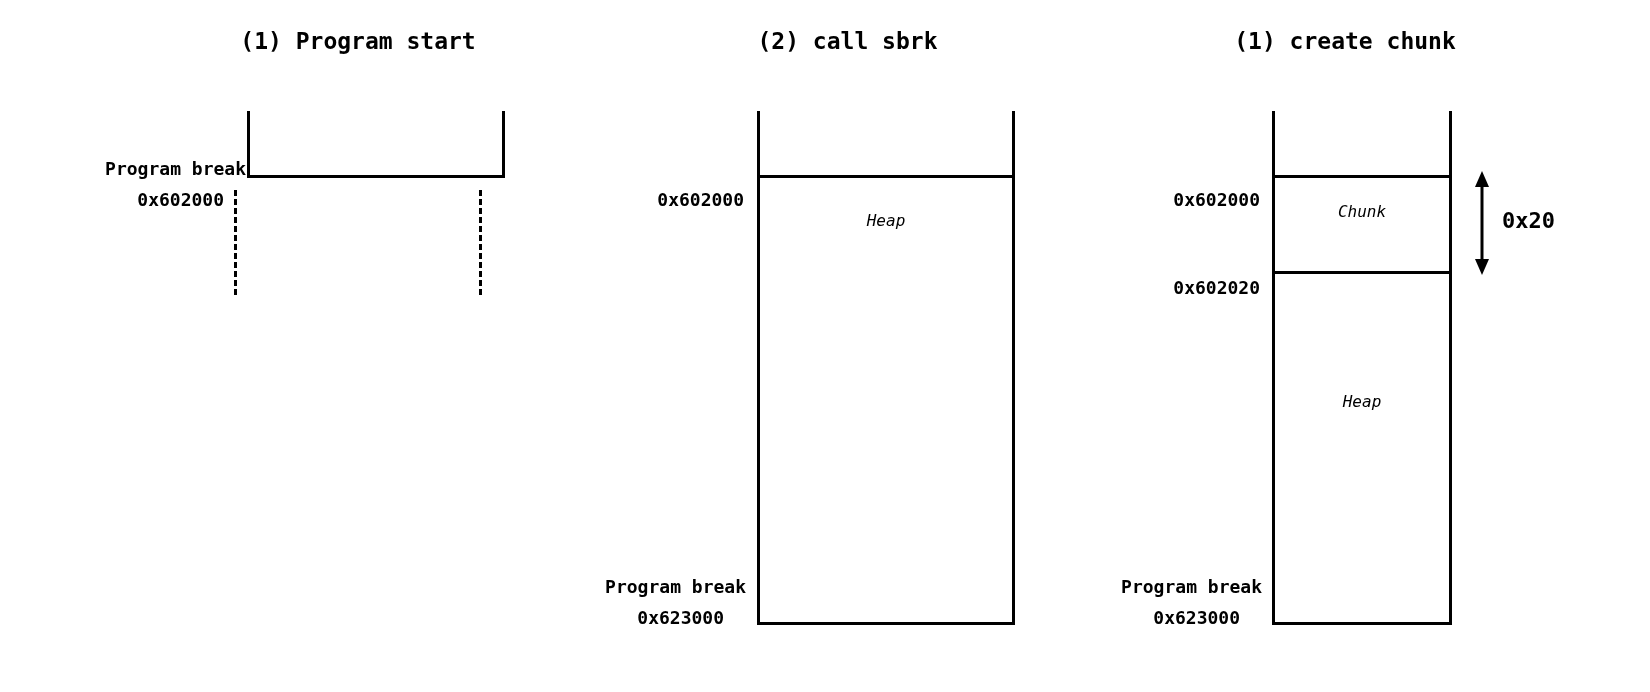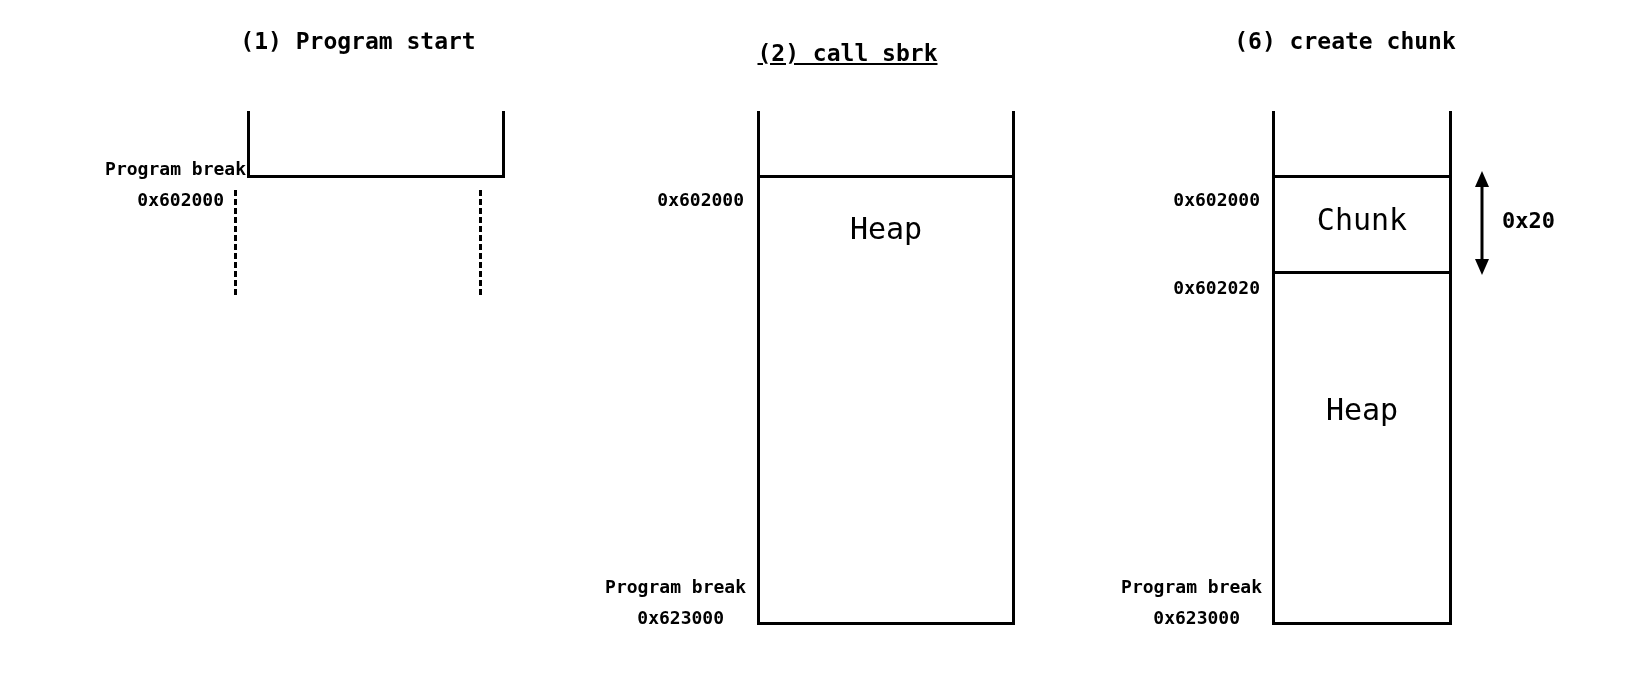--- a/index.html
+++ b/index.html
@@ -30,24 +30,25 @@
   .addr-label {
     position: absolute;
     font-size: 18px;
     font-weight: bold;
     white-space: nowrap;
     color: #000;
     text-align: right;
   }
   .region-label {
     position: absolute;
-    font-size: 30px;
+    font-size: 16px;
     white-space: nowrap;
     color: #000;
     text-align: center;
+    font-style: italic;
   }
   .size-label {
     position: absolute;
     font-size: 22px;
     font-weight: bold;
     white-space: nowrap;
     color: #000;
   }
   .vline {
     position: absolute;
@@ -79,34 +80,34 @@
   <div class="addr-label" style="left:0px; top:189px; width:224px;">0x602000</div>
 
   <div class="vline" style="left:247px; top:111px; height:67px;"></div>
   <div class="vline" style="left:502px; top:111px; height:67px;"></div>
 
   <div class="hline" style="left:247px; top:175px; width:258px;"></div>
 
   <div class="vline-dashed" style="left:234px; top:190px; height:105px;"></div>
   <div class="vline-dashed" style="left:479px; top:190px; height:105px;"></div>
 
-  <div class="panel-title" style="left:725px; top:40px; width:245px;text-decoration:underline;">(2) call sbrk</div>
+  <div class="panel-title" style="left:725px; top:28px; width:245px;">(2) call sbrk</div>
 
   <div class="addr-label" style="left:520px; top:189px; width:224px;">0x602000</div>
   <div class="addr-label" style="left:500px; top:576px; width:246px;">Program break</div>
   <div class="addr-label" style="left:500px; top:607px; width:224px;">0x623000</div>
 
   <div class="vline" style="left:757px; top:111px; height:514px;"></div>
   <div class="vline" style="left:1012px; top:111px; height:514px;"></div>
   <div class="hline" style="left:757px; top:175px; width:258px;"></div>
   <div class="hline" style="left:757px; top:622px; width:258px;"></div>
 
   <div class="region-label" style="left:757px; top:211px; width:258px;">Heap</div>
 
-  <div class="panel-title" style="left:1205px; top:28px; width:280px;">(6) create chunk</div>
+  <div class="panel-title" style="left:1205px; top:28px; width:280px;">(1) create chunk</div>
 
   <div class="addr-label" style="left:1036px; top:189px; width:224px;">0x602000</div>
   <div class="addr-label" style="left:1036px; top:277px; width:224px;">0x602020</div>
   <div class="addr-label" style="left:1016px; top:576px; width:246px;">Program break</div>
   <div class="addr-label" style="left:1016px; top:607px; width:224px;">0x623000</div>
 
   <div class="vline" style="left:1272px; top:111px; height:514px;"></div>
   <div class="vline" style="left:1449px; top:111px; height:514px;"></div>
   <div class="hline" style="left:1272px; top:175px; width:180px;"></div>
   <div class="hline" style="left:1272px; top:271px; width:180px;"></div>

